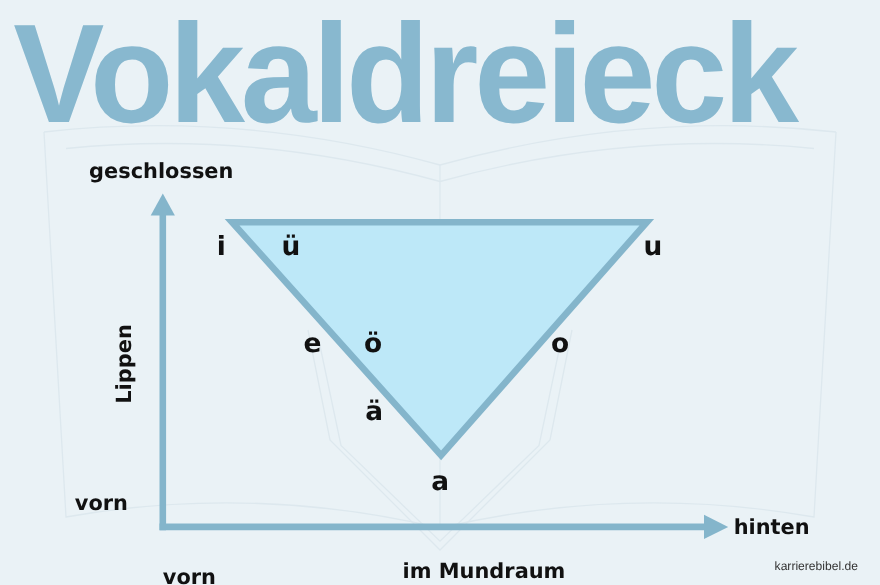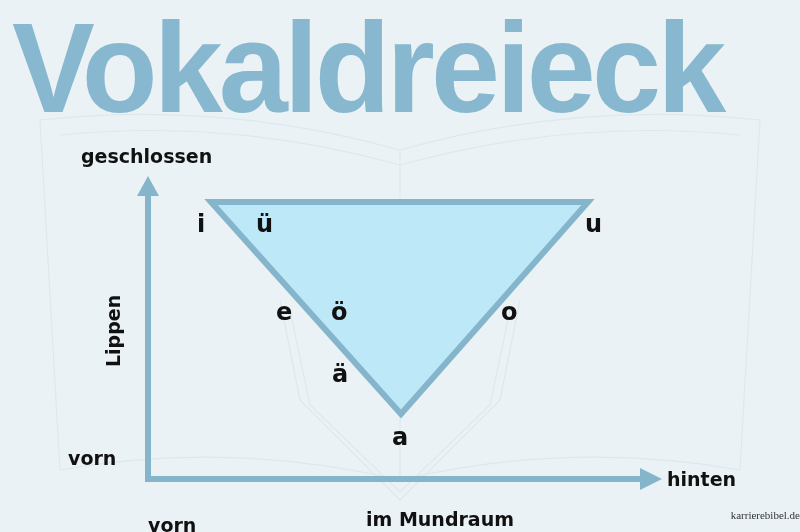--- a/index.html
+++ b/index.html
@@ -2,21 +2,21 @@
 <html><head>
 <meta charset="utf-8">
 <style>
   html, body { margin:0; padding:0; }
   body { width:800px; height:532px; overflow:hidden; background:#eaf2f6; position:relative; font-family:"DejaVu Sans", sans-serif; }
   .bg { position:absolute; left:0; top:0; width:800px; height:532px; }
   .title { position:absolute; left:12px; top:4px; font-family:"Liberation Sans", sans-serif; font-weight:bold; font-size:128px; letter-spacing:-4px; color:#88b8cf; line-height:1; transform:scaleX(0.97); transform-origin:left top; }
   .lbl { position:absolute; font-weight:bold; color:#111; font-size:19px; line-height:1; }
   .vow { position:absolute; font-weight:bold; color:#111; font-size:24px; line-height:1; font-family:"DejaVu Sans", sans-serif; }
   .rot { transform:rotate(-90deg); transform-origin:left top; }
-  .wm { position:absolute; right:0; top:509px; font-family:Liberation Serif, serif; font-size:11px; color:#333; }
+  .wm { position:absolute; right:20px; top:509px; font-family:Liberation Sans, sans-serif; font-size:11px; color:#333; }
   svg.diag { position:absolute; left:0; top:0; }
 </style>
 </head>
 <body>
 
 <svg class="bg" width="800" height="532" viewBox="0 0 800 532">
   <g fill="none" stroke="#dde8ee" stroke-width="1.2">
     <path d="M40 120 Q220 100 400 150 Q580 100 760 120"></path>
     <path d="M40 120 L60 470 Q230 440 400 480 Q570 440 740 470 L760 120"></path>
     <path d="M60 135 Q230 118 400 165"></path>

